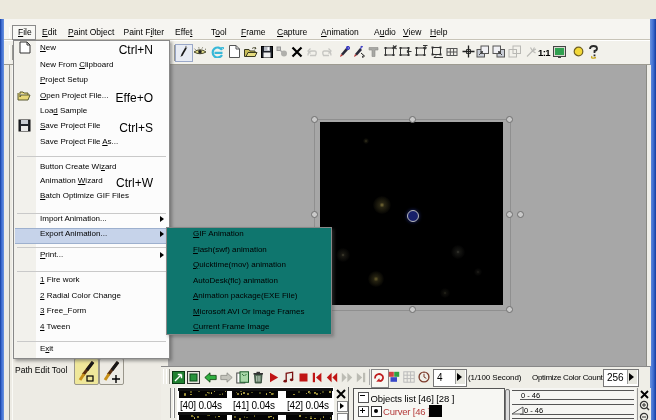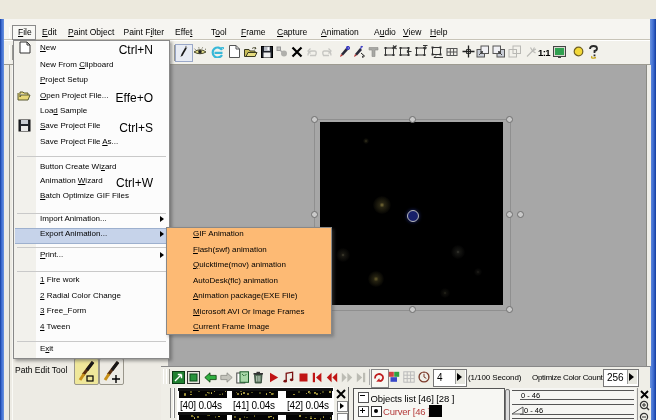--- a/index.html
+++ b/index.html
@@ -41,21 +41,21 @@
 .thumb{position:absolute;background:#030303;}
 .flabel{position:absolute;font-size:10px;letter-spacing:-0.2px;color:#000;}
 
 #dd{left:13px;top:40px;width:157px;height:319px;background:#FCFCFC;border:1px solid #888;box-sizing:border-box;box-shadow:2px 2px 3px rgba(80,80,80,0.55);}
 .dtext{position:absolute;left:26px;font-size:8px;color:#000;white-space:nowrap;}
 .dshort{position:absolute;font-size:12px;color:#000;right:16px;}
 .dsep{position:absolute;left:3px;width:149px;border-top:1px solid #C9C9C9;}
 .darr{position:absolute;right:5px;width:0;height:0;border-left:4px solid #000;border-top:3.5px solid transparent;border-bottom:3.5px solid transparent;}
 #ddhl{position:absolute;left:1px;top:187px;width:154px;height:14px;background:#C6D3EA;border-top:1px solid #9DB0CE;border-bottom:1px solid #9DB0CE;}
 
-#sub{left:166px;top:227px;width:166px;height:108px;background:#fdba74;border:1px solid #888;box-sizing:border-box;box-shadow:2px 2px 3px rgba(80,80,80,0.45);}
+#sub{left:166px;top:227px;width:166px;height:108px;background:#0f766e;border:1px solid #888;box-sizing:border-box;box-shadow:2px 2px 3px rgba(80,80,80,0.45);}
 .stext{position:absolute;left:26px;font-size:8px;color:#000;white-space:nowrap;}
 </style>
 </head>
 <body>
 <div id="win">
 
 
   <div id="bl" class="abs"></div>
   <div id="br" class="abs"></div>
 

